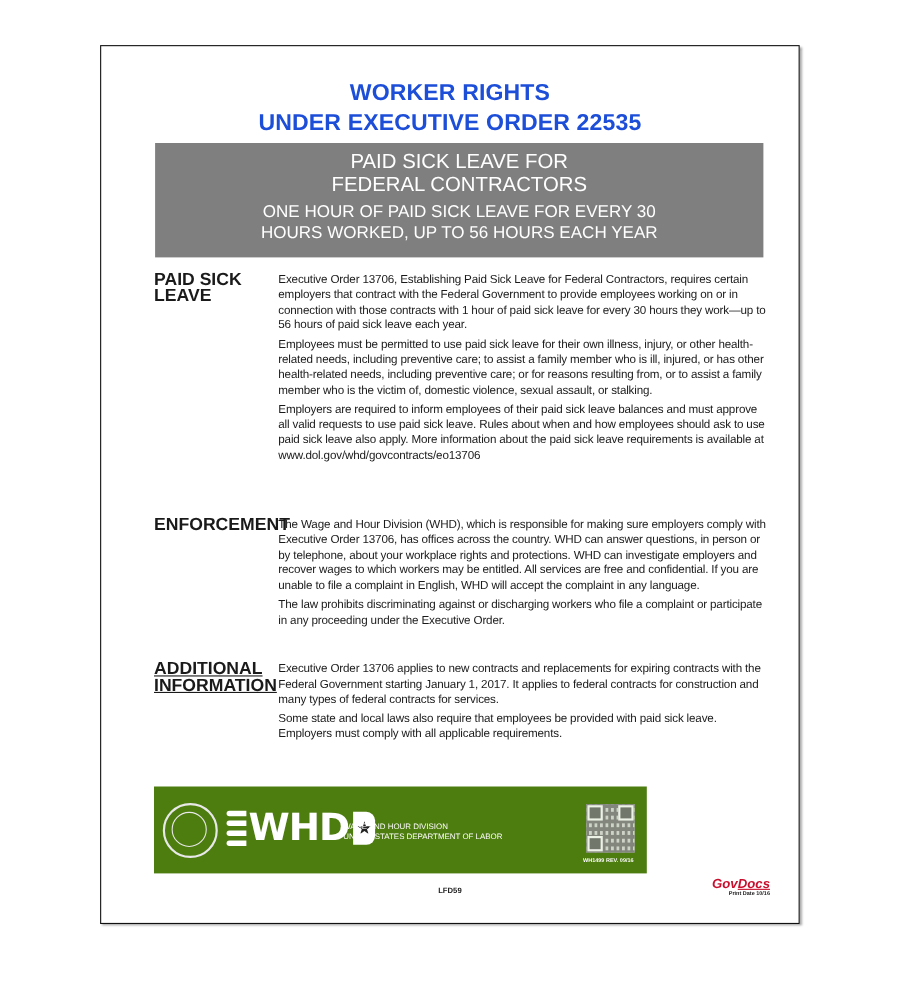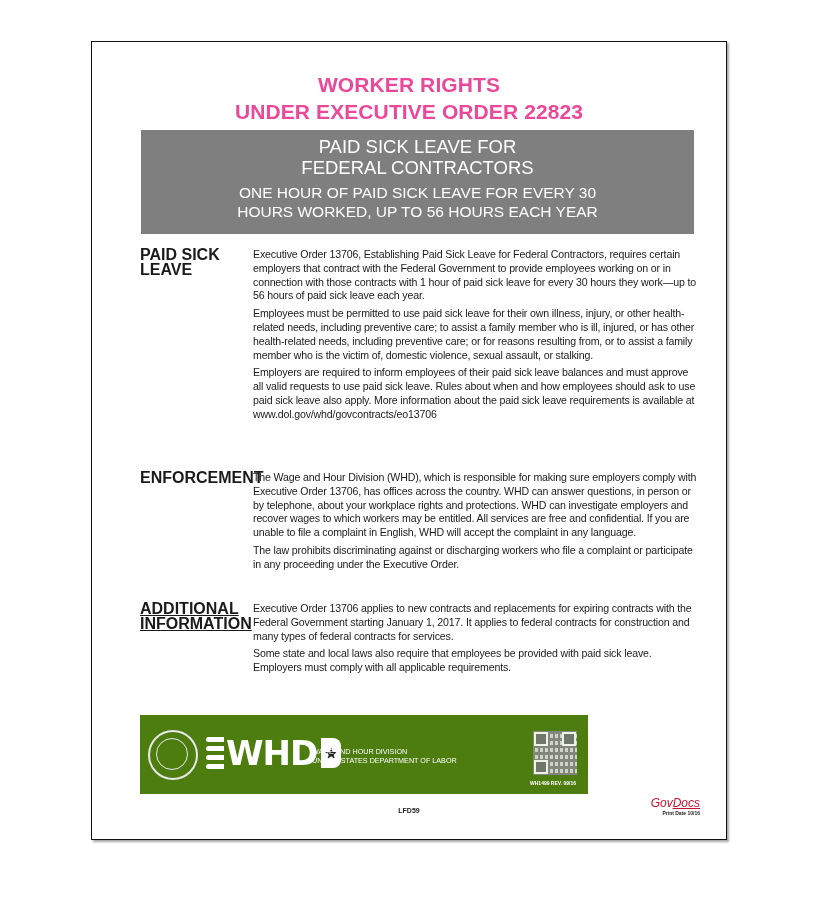--- a/index.html
+++ b/index.html
@@ -4,21 +4,21 @@
 <style>
   html, body { margin: 0; padding: 0; background: #ffffff; }
   body { width: 818px; height: 900px; position: relative; font-family: "Liberation Sans", sans-serif; }
   .page {
     position: absolute; left: 91px; top: 41px; width: 634px; height: 797px;
     border: 1.5px solid #111; background: #fff;
     box-shadow: 2px 2px 2px rgba(0,0,0,0.35);
   }
   .title {
     position: absolute; left: 0; right: 0; top: 29px; text-align: center;
-    font-weight: bold; font-size: 21px; line-height: 27px; color: #ec4899;
+    font-weight: bold; font-size: 21px; line-height: 27px; color: #1d4ed8;
     letter-spacing: 0.1px;
   }
   .banner {
     position: absolute; left: 49px; top: 88px; width: 553px; height: 104px;
     background: #7f7f7f; color: #fff; text-align: center;
   }
   .banner .sub1 { font-size: 18.5px; line-height: 21px; margin-top: 6px; }
   .banner .sub2 { font-size: 15.5px; line-height: 19px; margin-top: 5px; }
   .section { position: absolute; left: 48px; width: 560px; }
   .section .label {
@@ -60,31 +60,31 @@
     background-image:
       linear-gradient(90deg, #888 50%, transparent 50%),
       linear-gradient(#888 50%, transparent 50%);
     background-size: 5px 5px, 7px 7px;
     opacity: 0.9;
   }
   .qr .finder { position: absolute; width: 10px; height: 10px; border: 2px solid #fff; background: #777; }
   .qr-code-label { position: absolute; right: 12px; top: 65px; font-size: 5px; font-weight: bold; color: #fff; }
   .form-id { position: absolute; left: 0; right: 0; top: 765px; text-align: center; font-size: 7px; font-weight: bold; color: #222; }
   .govdocs { position: absolute; right: 26px; top: 755px; text-align: right; }
-  .govdocs .brand { font-size: 12px; font-weight: normal; font-style: italic; color: #c8102e; line-height: 13px; }
+  .govdocs .brand { font-size: 12px; font-weight: bold; font-style: italic; color: #c8102e; line-height: 13px; }
   .govdocs .brand .docs { text-decoration: underline; text-decoration-color: #c8102e; }
   .govdocs .print { font-size: 5px; font-weight: bold; color: #222; }
 </style>
 </head>
 <body>
 
 <div class="page">
   <div class="title">
     <div>WORKER RIGHTS</div>
-    <div>UNDER EXECUTIVE ORDER 22823</div>
+    <div>UNDER EXECUTIVE ORDER 22535</div>
   </div>
 
   <div class="banner">
     <div class="sub1">
       <div>PAID SICK LEAVE FOR</div>
       <div>FEDERAL CONTRACTORS</div>
     </div>
     <div class="sub2">
       <div>ONE HOUR OF PAID SICK LEAVE FOR EVERY 30</div>
       <div>HOURS WORKED, UP TO 56 HOURS EACH YEAR</div>

